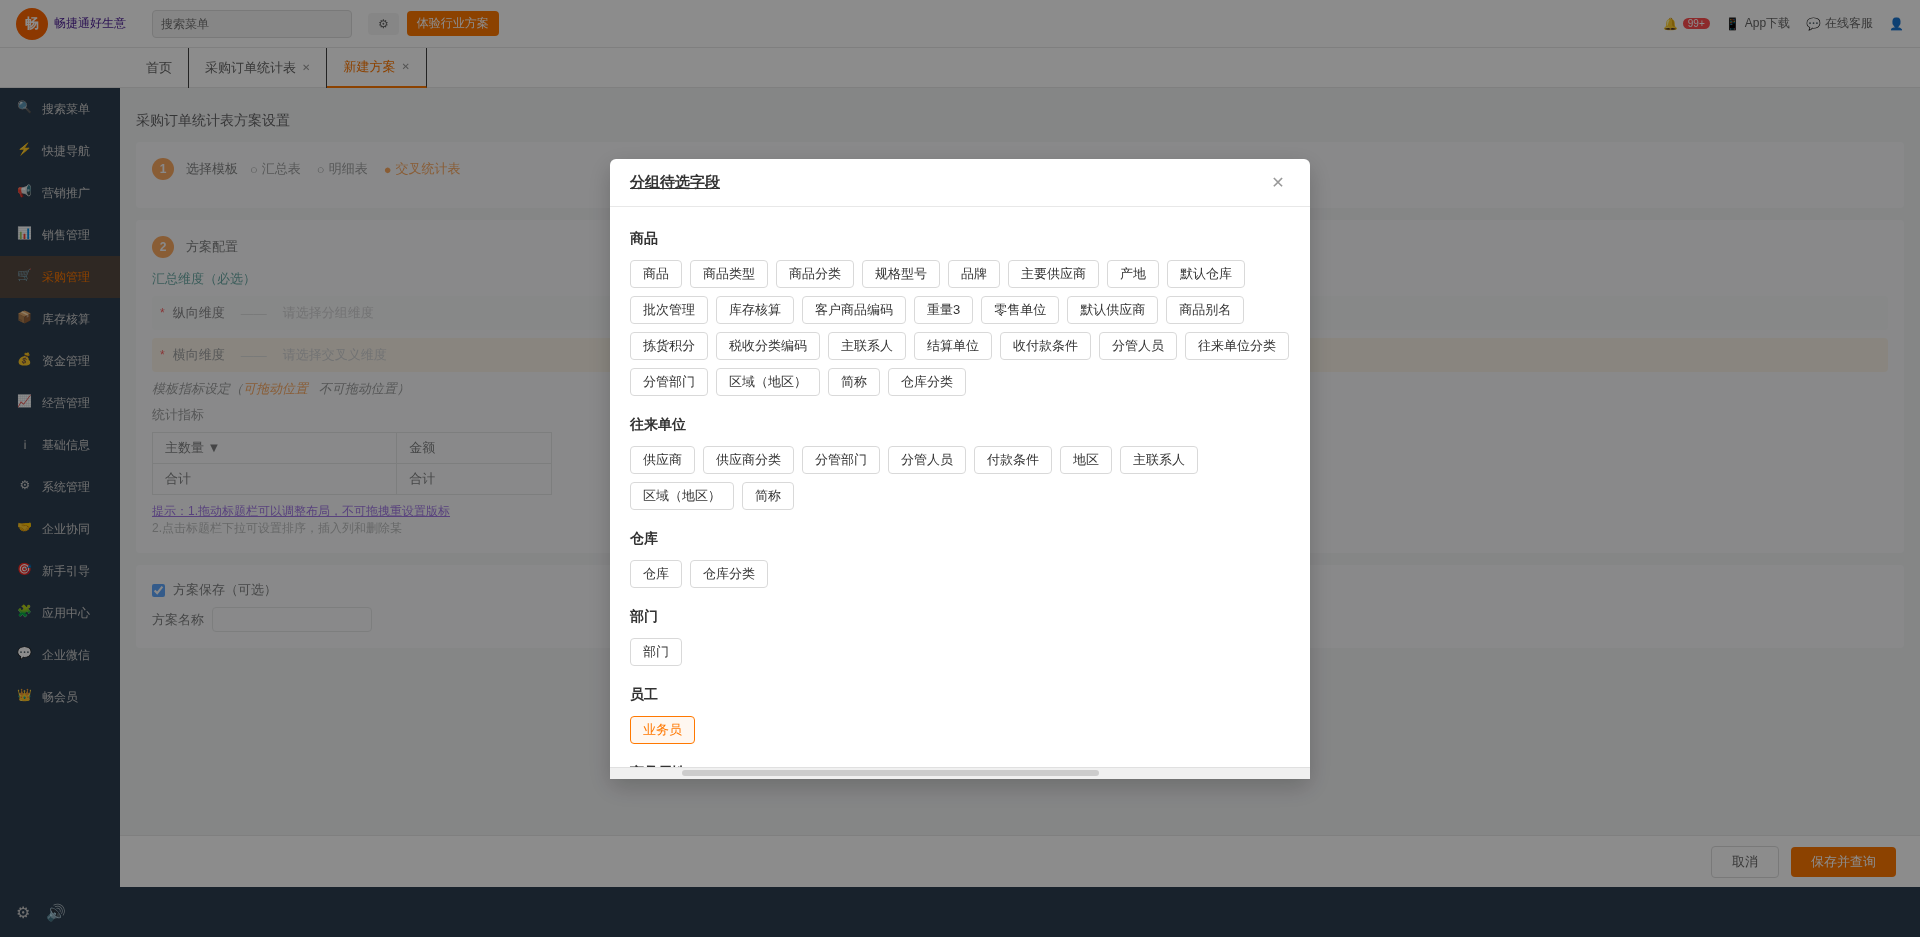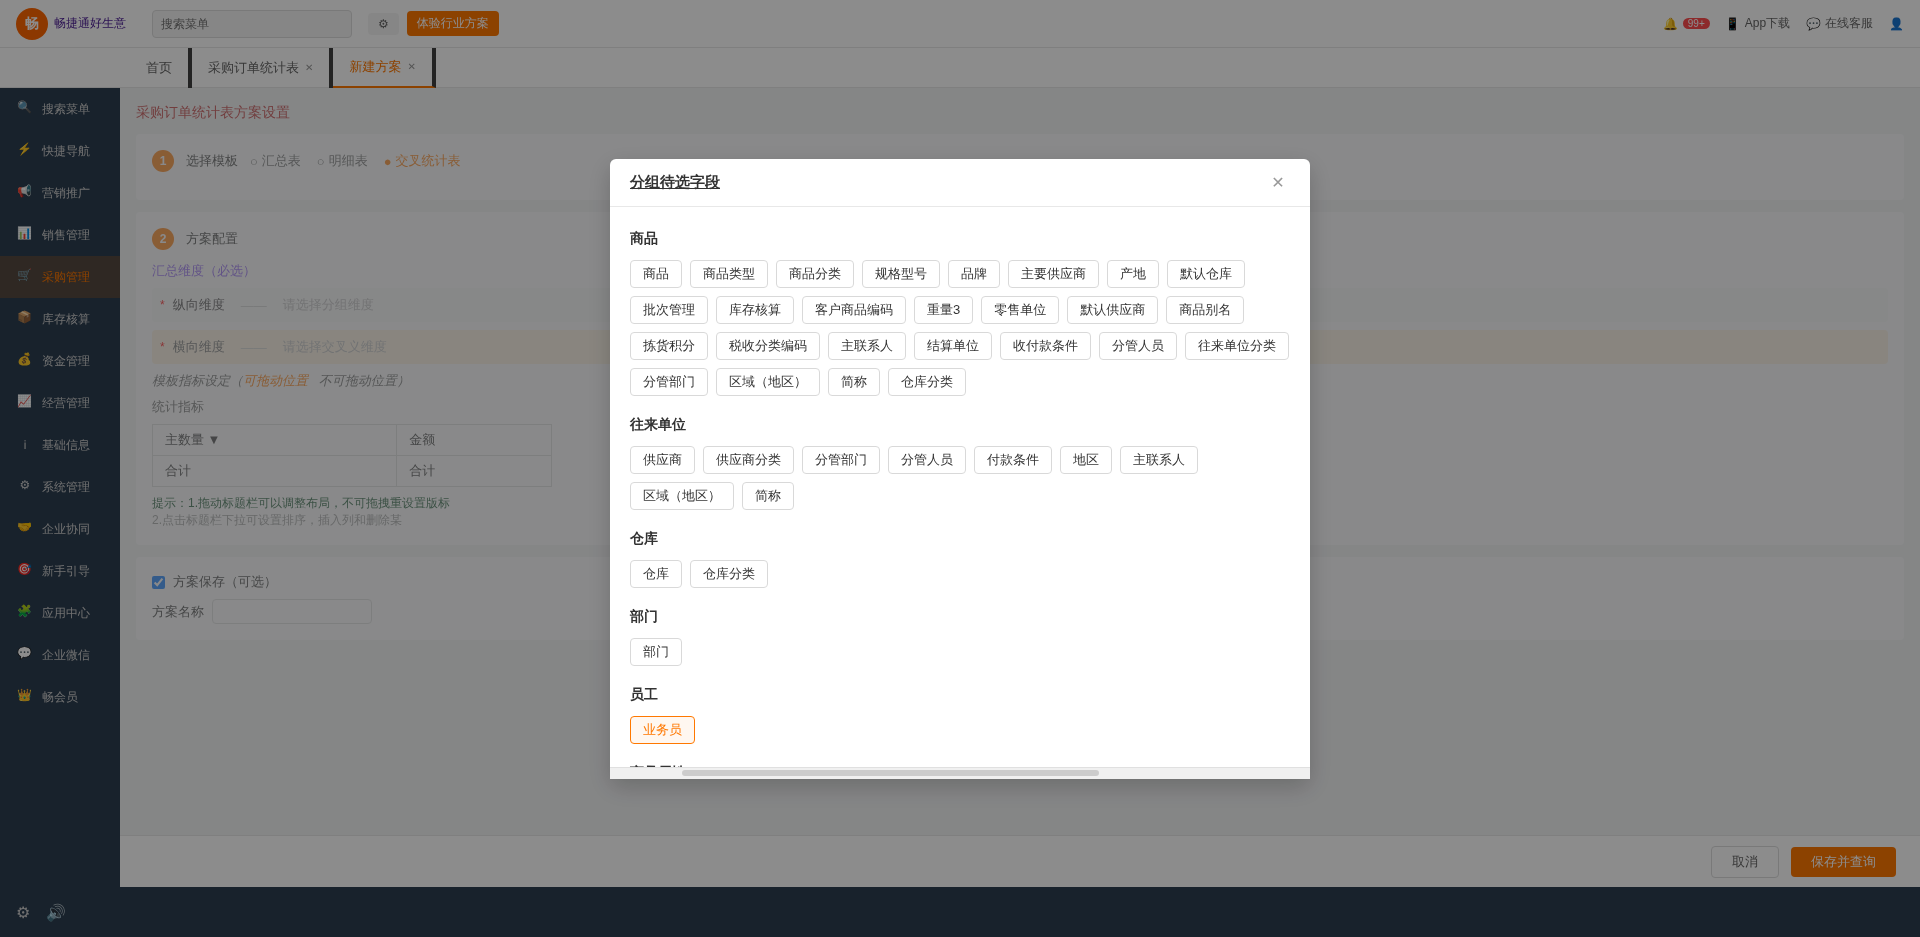--- a/index.html
+++ b/index.html
@@ -62,21 +62,21 @@
       display: flex;
       align-items: center;
       padding: 0 0 0 130px;
       border-bottom: 1px solid #e8e8e8;
       position: fixed;
       top: 48px; left: 0; right: 0;
       z-index: 99;
     }
     .tab-item {
       height: 40px; display: flex; align-items: center;
-      padding: 0 16px; border-right: 4px solid #404040;
+      padding: 0 16px; border-right: 1px solid #404040;
       cursor: pointer; font-size: 13px; color: #666;
       gap: 6px;
     }
     .tab-item.active { color: #ff7800; border-bottom: 2px solid #ff7800; }
     .tab-close { color: #999; font-size: 10px; }
 
     
     .sidebar {
       position: fixed;
       top: 88px; left: 0;
@@ -326,21 +326,21 @@
     <span class="sidebar-icon">💬</span>
     <span>企业微信</span>
   </div>
   <div class="sidebar-item">
     <span class="sidebar-icon">👑</span>
     <span>畅会员</span>
   </div>
 </div>
 
 <div class="main-content bg-content">
-  <div style="font-size:14px;color:#b91c1c;margin-bottom:12px;">采购订单统计表方案设置</div>
+  <div style="font-size:14px;color:#000000;margin-bottom:12px;margin-top:8px;">采购订单统计表方案设置</div>
   <div class="content-card">
     <div class="step-row">
       <div class="step-num">1</div>
       <span>选择模板</span>
       <div class="radio-group">
         <div class="radio-item">
           <span>○</span>
             <span>汇总表</span>
         </div>
         <div class="radio-item">
@@ -352,21 +352,21 @@
             <span>交叉统计表</span>
         </div>
       </div>
     </div>
   </div>
   <div class="content-card">
     <div class="step-row">
       <div class="step-num">2</div>
       <span>方案配置</span>
     </div>
-    <div style="color:#8b5cf6;font-size:13px;margin-bottom:8px;">汇总维度（必选）</div>
+    <div style="color:#0f766e;font-size:13px;margin-bottom:8px;">汇总维度（必选）</div>
     <div style="padding:8px;background:#fafafa;border-radius:4px;margin-bottom:8px;display:flex;align-items:center;gap:8px;">
       <span style="color:#f00;font-size:12px;">*</span>
       <span style="color:#404040;font-size:13px;">纵向维度</span>
       <span style="color:#ccc;margin:0 8px;">——</span>
       <span style="color:#bbb;font-size:13px;">请选择分组维度</span>
     </div>
     <div style="padding:8px;background:#fff3e0;border-radius:4px;margin-bottom:8px;display:flex;align-items:center;gap:8px;">
       <span style="color:#f00;font-size:12px;">*</span>
       <span style="color:#666;font-size:13px;">横向维度</span>
       <span style="color:#ccc;margin:0 8px;">——</span>
@@ -381,21 +381,21 @@
           <tr>
         <td style="border:1px solid #ddd;padding:6px 12px;font-size:13px;">主数量 ▼</td>
         <td style="border:1px solid #ddd;padding:6px 12px;font-size:13px;">金额</td>
       </tr>
       <tr>
         <td style="border:1px solid #ddd;padding:6px 12px;font-size:13px;">合计</td>
         <td style="border:1px solid #ddd;padding:6px 12px;font-size:13px;">合计</td>
       </tr>
     </tbody>
       </table>
-    <div style="font-size:12px;color:#14532d;margin-top:8px;">提示：1.拖动标题栏可以调整布局，不可拖拽重设置版标</div>
+    <div style="font-size:12px;color:#6d28d9;margin-top:8px;text-decoration:underline;">提示：1.拖动标题栏可以调整布局，不可拖拽重设置版标</div>
     <div style="font-size:12px;color:#999;">2.点击标题栏下拉可设置排序，插入列和删除某</div>
   </div>
   <div class="content-card">
     <div style="display:flex;align-items:center;gap:8px;margin-bottom:8px;">
       <input type="checkbox" checked="" style="">
       <span>方案保存（可选）</span>
     </div>
     <div style="display:flex;align-items:center;gap:8px;">
       <span>方案名称</span>
       <input type="text" style="border: 1px solid rgb(221, 221, 221); padding: 4px 8px; border-radius: 4px; width: 160px;">

